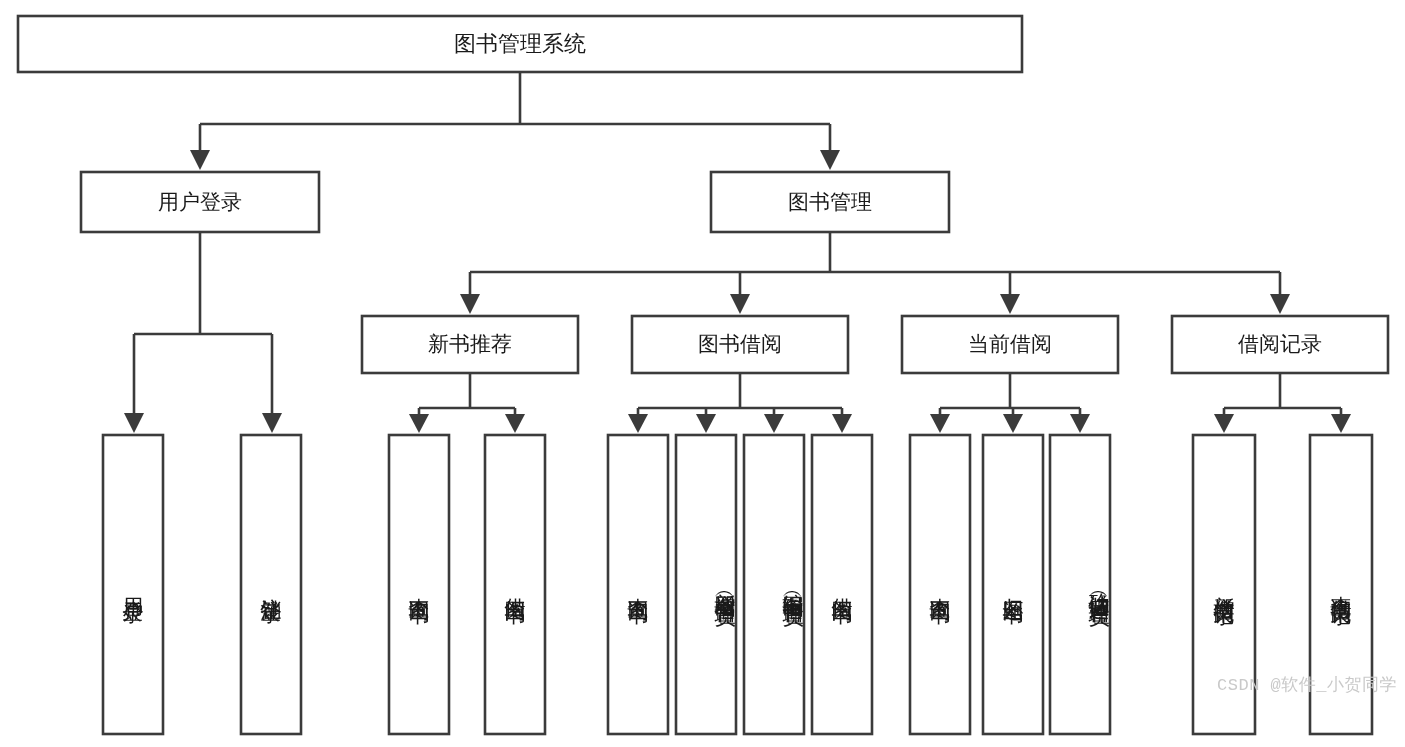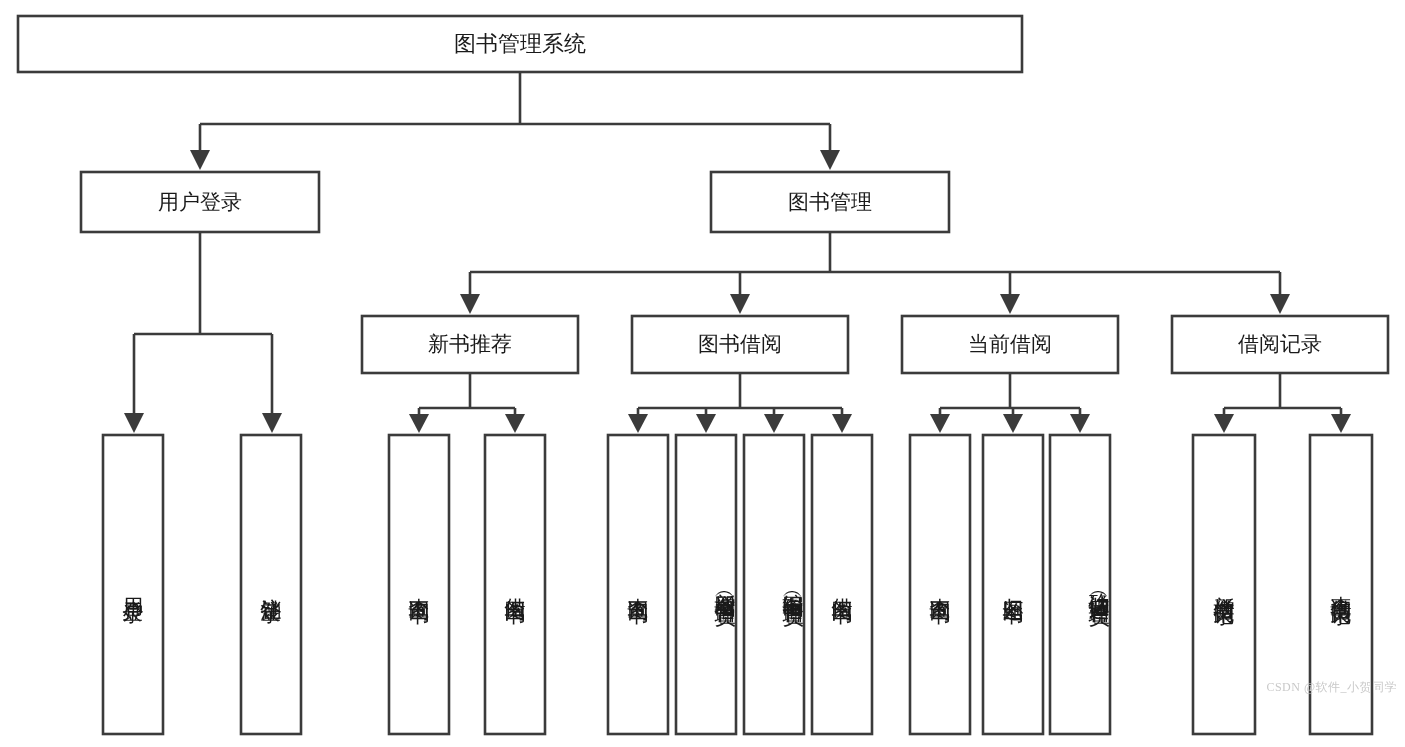--- a/index.html
+++ b/index.html
@@ -68,22 +68,22 @@
     line-height: 1.05;
     letter-spacing: 2px;
     color: #1a1a1a;
     white-space: nowrap;
     pointer-events: none;
   }
   .watermark {
     position: absolute;
     right: 8px;
     bottom: 4px;
-    font-family: Liberation Serif, serif;
-    font-size: 12px;
+    font-family: Liberation Mono, monospace;
+    font-size: 17px;
     color: #c9c9c9;
     letter-spacing: 0.5px;
     white-space: nowrap;
   }
 </style>
 </head>
 <body>
 
 <div id="diagram-root">
 

